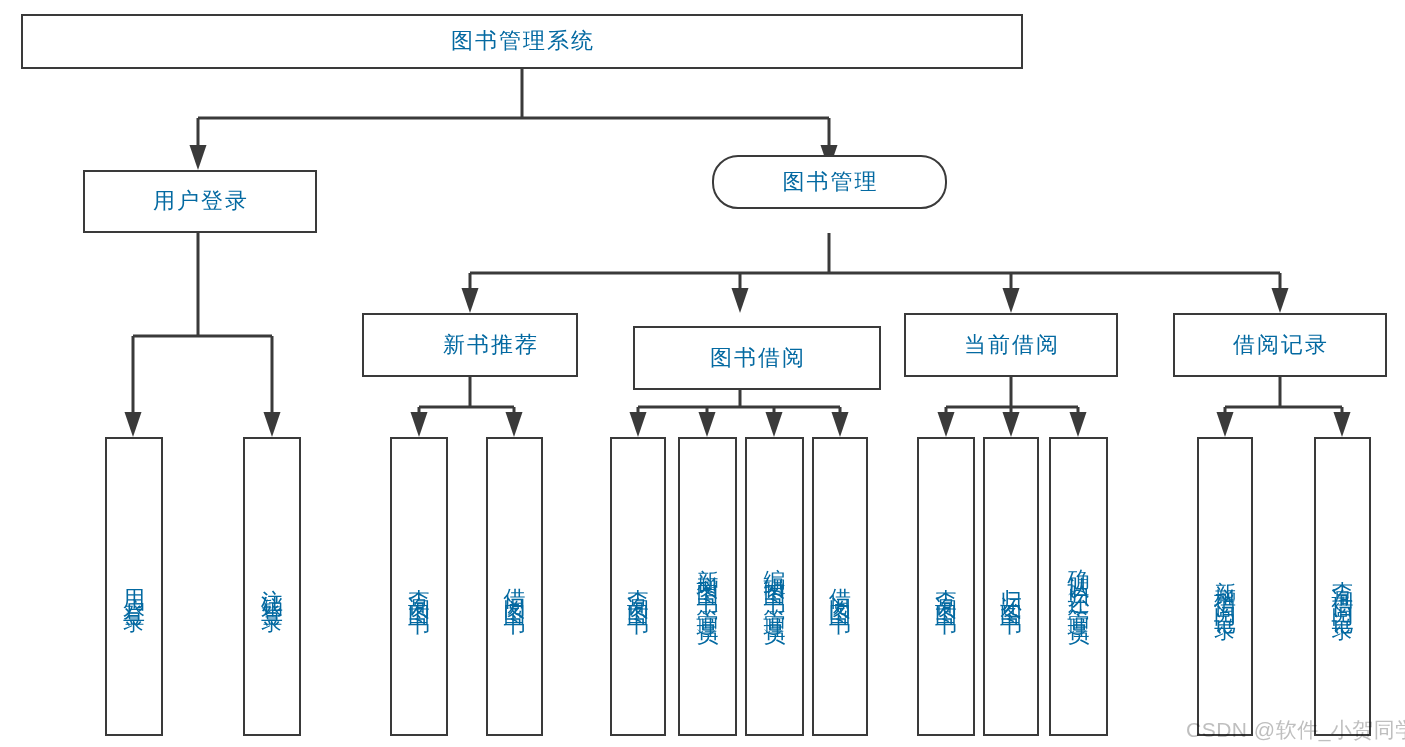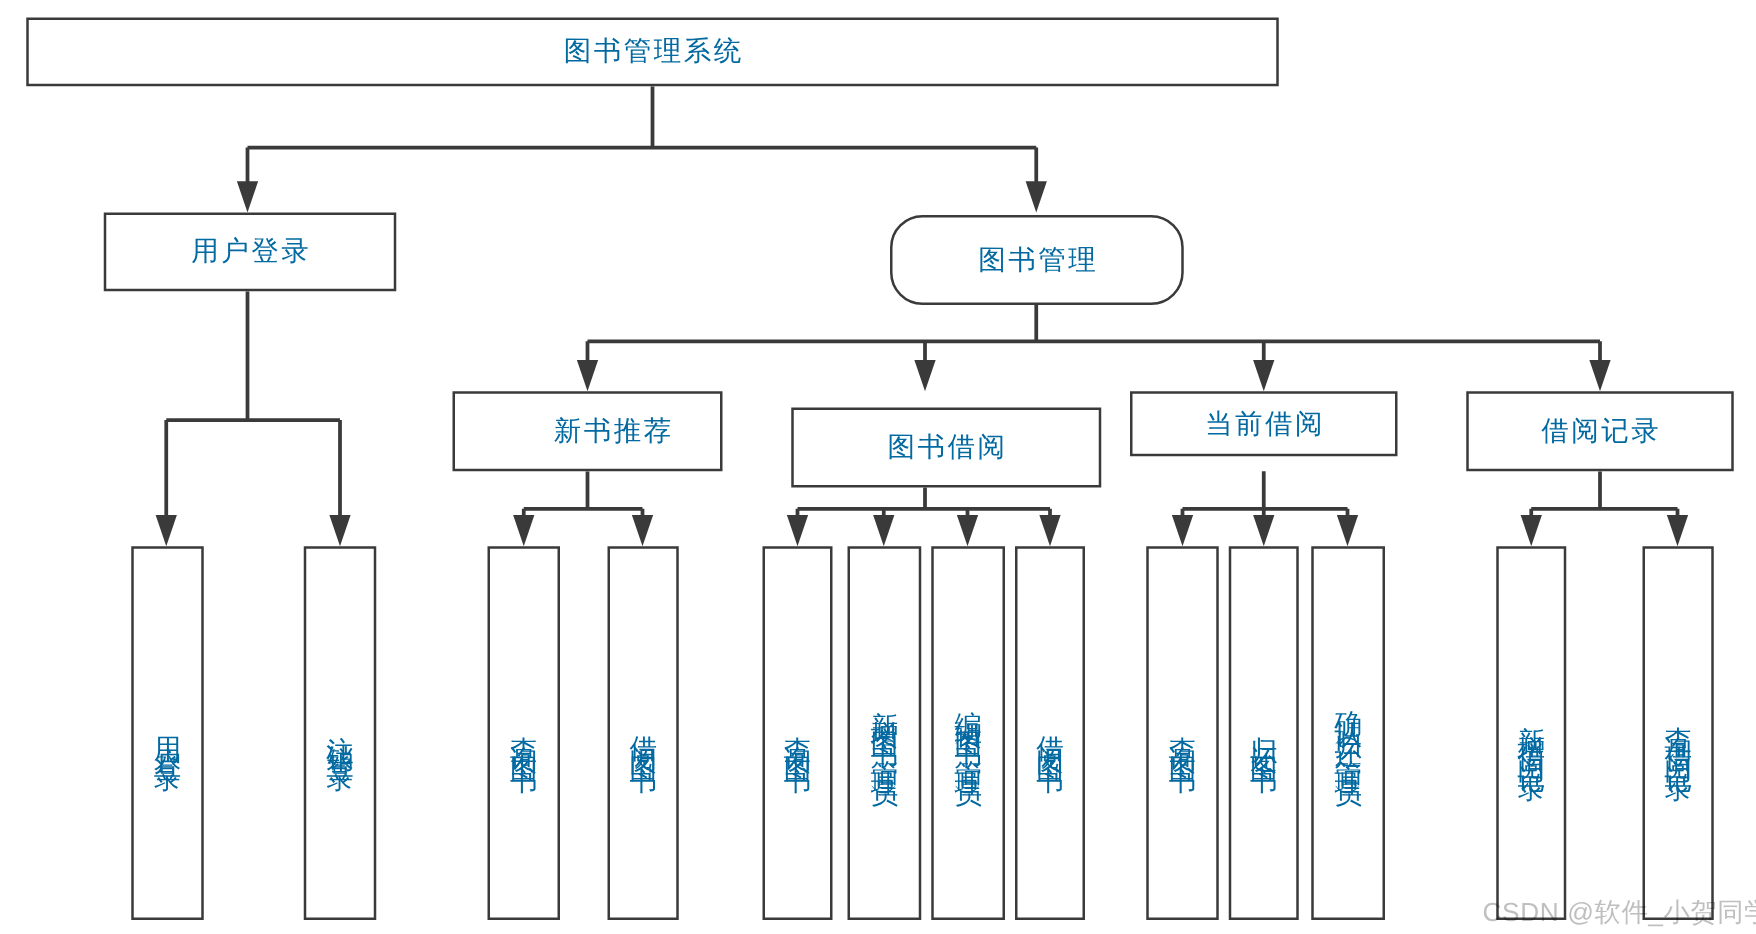--- a/index.html
+++ b/index.html
@@ -99,31 +99,31 @@
     </g>
   </svg>
 
   <div class="node h-node" style="left:21px; top:14px; width:1002px; height:55px;">
     <span class="label">图书管理系统</span>
   </div>
 
   <div class="node h-node" style="left:83px; top:170px; width:234px; height:63px;">
     <span class="label">用户登录</span>
   </div>
-  <div class="node h-node" style="left:712px; top:172px; width:235px; height:72px;border-radius:26px;">
+  <div class="node h-node" style="left:712px; top:155px; width:235px; height:54px;border-radius:26px;">
     <span class="label">图书管理</span>
   </div>
 
   <div class="node h-node" style="left:362px; top:313px; width:216px; height:64px;padding-left:40px;">
     <span class="label">新书推荐</span>
   </div>
   <div class="node h-node" style="left:633px; top:326px; width:248px; height:64px;text-align:right;">
     <span class="label">图书借阅</span>
   </div>
-  <div class="node h-node" style="left:904px; top:313px; width:214px; height:52px;">
+  <div class="node h-node" style="left:904px; top:313px; width:214px; height:64px;">
     <span class="label">当前借阅</span>
   </div>
   <div class="node h-node" style="left:1173px; top:313px; width:214px; height:64px;">
     <span class="label">借阅记录</span>
   </div>
 
   <div class="node v-node" style="left:105px; top:437px; width:58px; height:299px;">
     <span class="label">用户登录</span>
   </div>
   <div class="node v-node" style="left:243px; top:437px; width:58px; height:299px;">

